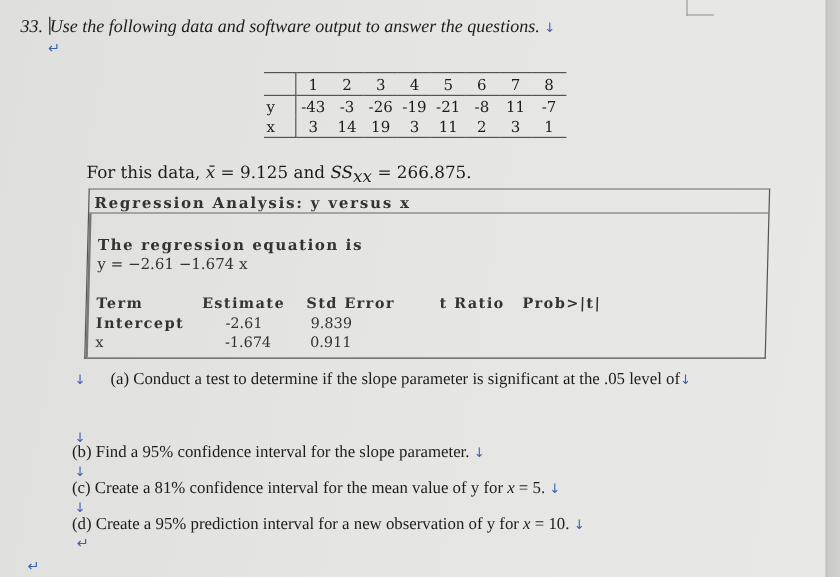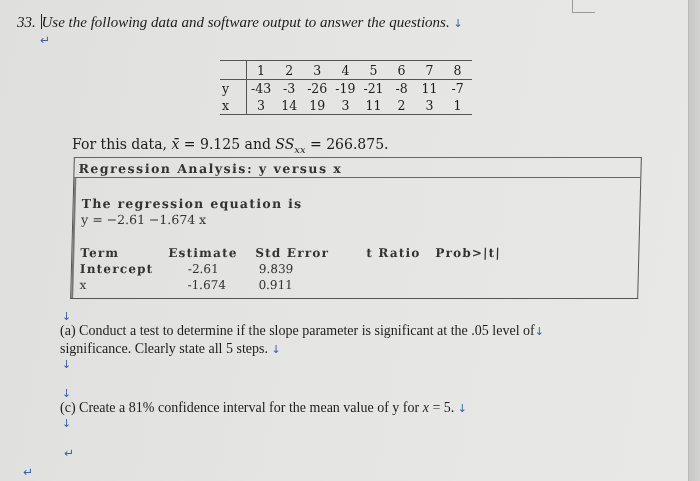--- a/index.html
+++ b/index.html
@@ -127,21 +127,21 @@
       <td>3</td>
       <td>11</td>
       <td>2</td>
       <td>3</td>
       <td>1</td>
     </tr>
   </tbody>
     </table>
 
   <div class="fact">
-    <span>For this data, </span><i>x̄</i><span> = 9.125 and </span><i>SS</i><sub style="font-size:10px;"><i>xx</i></sub><span> = 266.875.</span>
+    <span>For this data, </span><i>x̄</i><span> = 9.125 and </span><i>SS</i><sub style="font-size:14px;"><i>xx</i></sub><span> = 266.875.</span>
   </div>
 
   <div class="reg-box">
     <div class="reg-header">Regression Analysis: y versus x</div>
     <div class="reg-inner">
       <div class="reg-eq-label mono-ish">The regression equation is</div>
       <div class="reg-eq">y = −2.61 −1.674 x</div>
       <div class="coef-table">
         <div class="coef-row hdr">
           <span class="c-term">Term</span>
@@ -158,32 +158,38 @@
         <div class="coef-row">
           <span class="c-term">x</span>
           <span class="c-est num">-1.674</span>
           <span class="c-se num">0.911</span>
         </div>
       </div>
     </div>
   </div>
 
   <span class="mark" style="position:absolute; left:62px; top:310px;">↓</span>
-  <div class="question" style="top:323px;">
+  <div class="question" style="top:309px;margin-left:32px;">
     <span>(a)</span>
     <span>Conduct a test to determine if the slope parameter is significant at the .05 level of</span><span class="mark">↓</span>
   </div>
-  <div class="question" style="top:341px;">
-    <span>significance. Clearly state all 5 steps.</span>
+  <span class="mark" style="position:absolute; left:62px; top:358px;">↓</span>
+  <div class="question" style="top:370px;">
+    <span>(b)</span>
+    <span>Find a 95% confidence interval for the slope parameter.</span>
     <span class="mark">↓</span>
   </div>
-  <span class="mark" style="position:absolute; left:62px; top:358px;">↓</span>
   <span class="mark" style="position:absolute; left:62px; top:387px;">↓</span>
   <div class="question" style="top:400px;">
     <span>(c)</span>
     <span>Create a 81% confidence interval for the mean value of y for </span><i>x</i><span> = 5.</span>
     <span class="mark">↓</span>
   </div>
   <span class="mark" style="position:absolute; left:62px; top:417px;">↓</span>
+  <div class="question" style="top:430px;">
+    <span>(d)</span>
+    <span>Create a 95% prediction interval for a new observation of y for </span><i>x</i><span> = 10.</span>
+    <span class="mark">↓</span>
+  </div>
   <span class="enter" style="left:64px; top:446px;">↵</span>
   <span class="enter" style="left:23px; top:465px;">↵</span>
 </div>
 <div class="page-edge"></div>
 
 </body></html>

